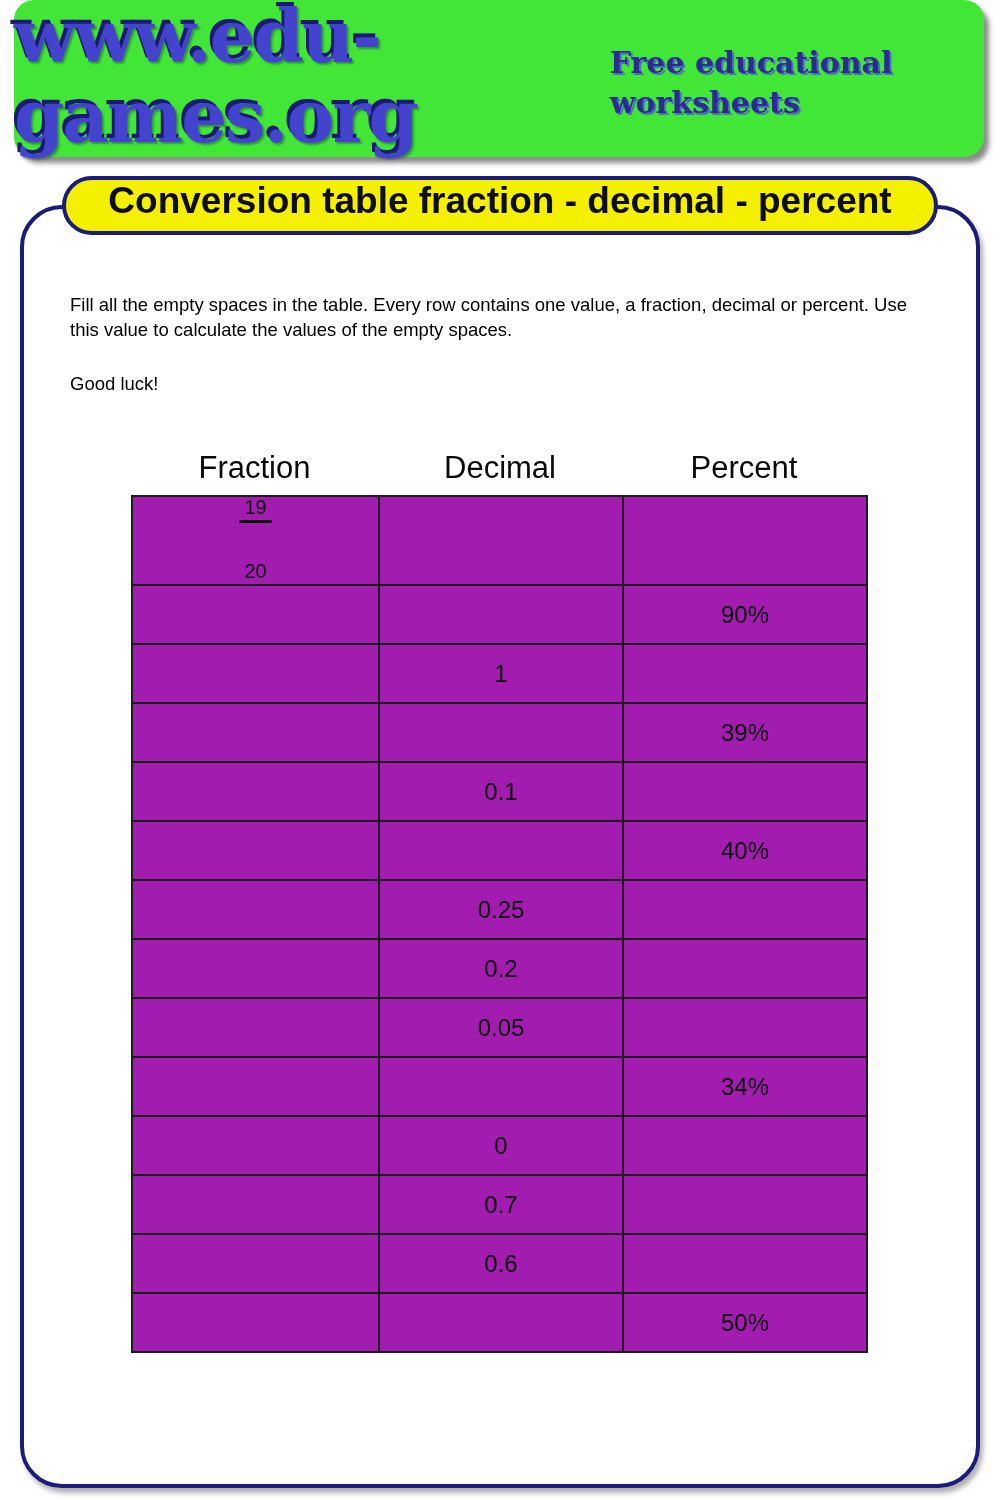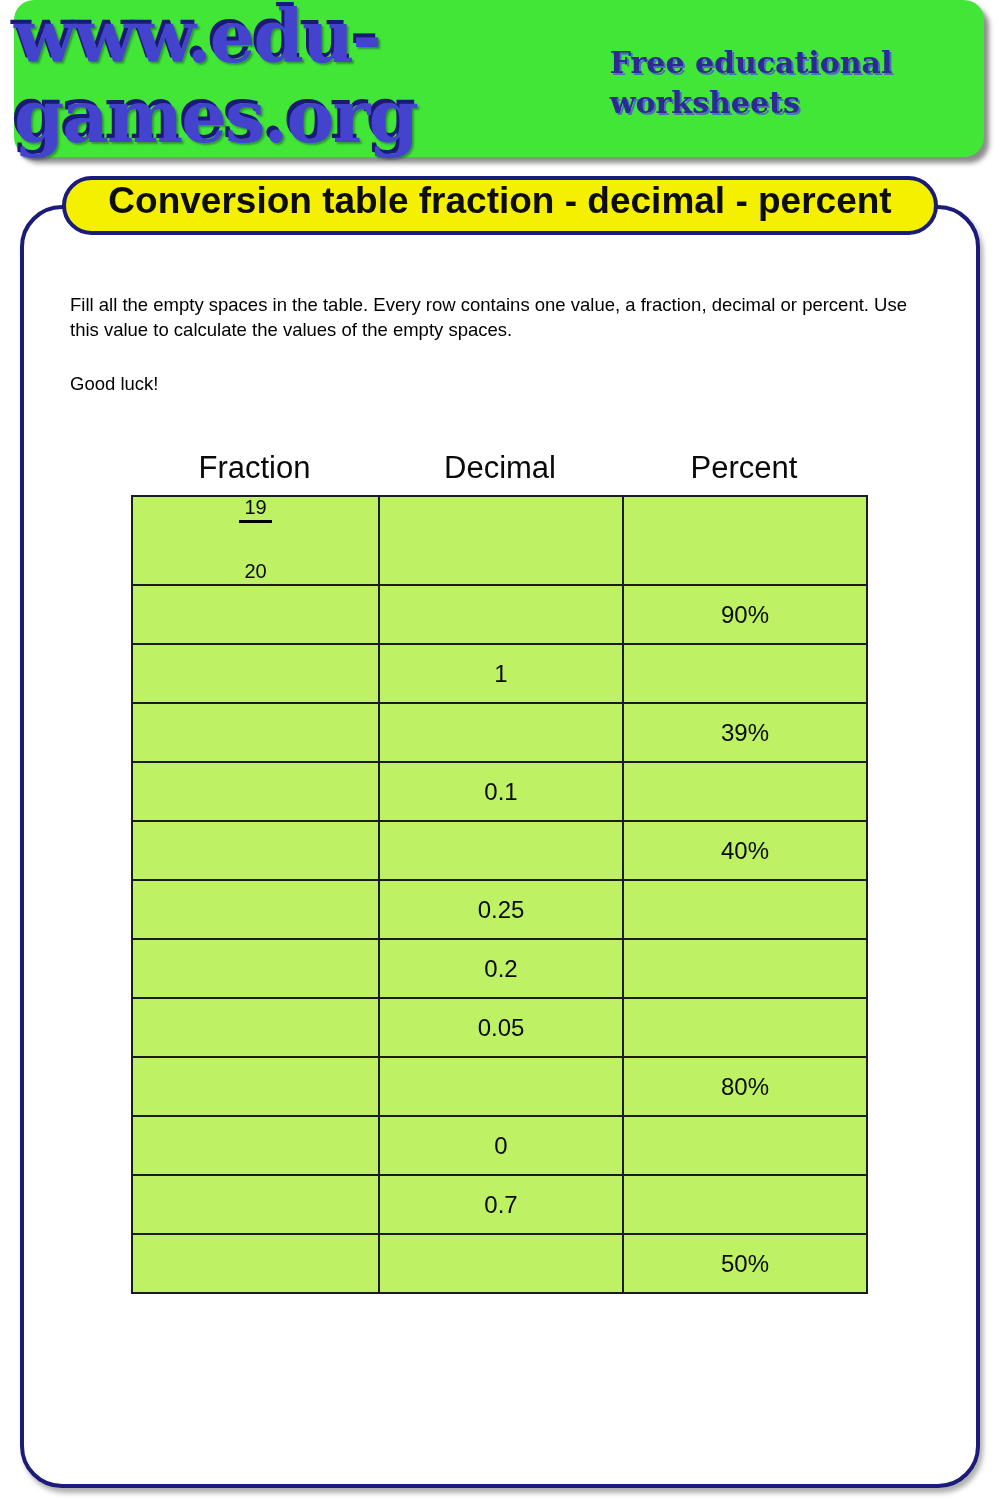--- a/index.html
+++ b/index.html
@@ -68,21 +68,21 @@
     display:grid; grid-template-columns:247px 244px 244px;
   }
   .col-headers span{
     text-align:center; font-size:31px; color:#0a0a0a;
   }
 
   
   table.conv{
     position:absolute; left:131px; top:495px; width:735px; z-index:3;
     border-collapse:collapse; table-layout:fixed;
-    background:#bef264;
+    background:#a21caf;
   }
   table.conv td{
     border:2px solid #1c1c1c;
     height:59px; text-align:center; vertical-align:middle;
     font-size:24px; color:#0a0a0a;
     overflow:hidden;
   }
   .frac{ display:inline-block; text-align:center;
          font-size:20px; line-height:21px; font-weight:400; }
   .frac .num{ display:block; border-bottom:3px solid #000; padding:0 5px 2px; }
@@ -161,31 +161,36 @@
         <td></td>
       </tr>
       <tr>
         <td></td>
         <td>0.05</td>
         <td></td>
       </tr>
       <tr>
         <td></td>
         <td></td>
-        <td>80%</td>
+        <td>34%</td>
       </tr>
       <tr>
         <td></td>
         <td>0</td>
         <td></td>
       </tr>
       <tr>
         <td></td>
         <td>0.7</td>
         <td></td>
       </tr>
       <tr>
         <td></td>
+        <td>0.6</td>
+        <td></td>
+      </tr>
+      <tr>
+        <td></td>
         <td></td>
         <td>50%</td>
       </tr>
     </tbody>
 </table>
 
 </body></html>

